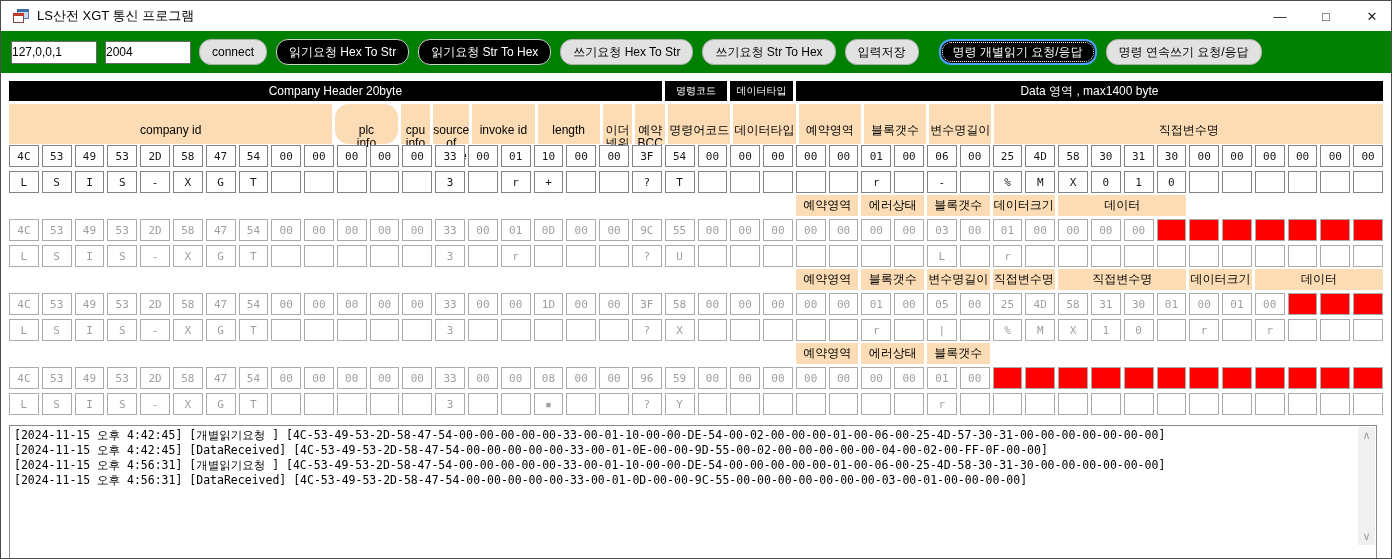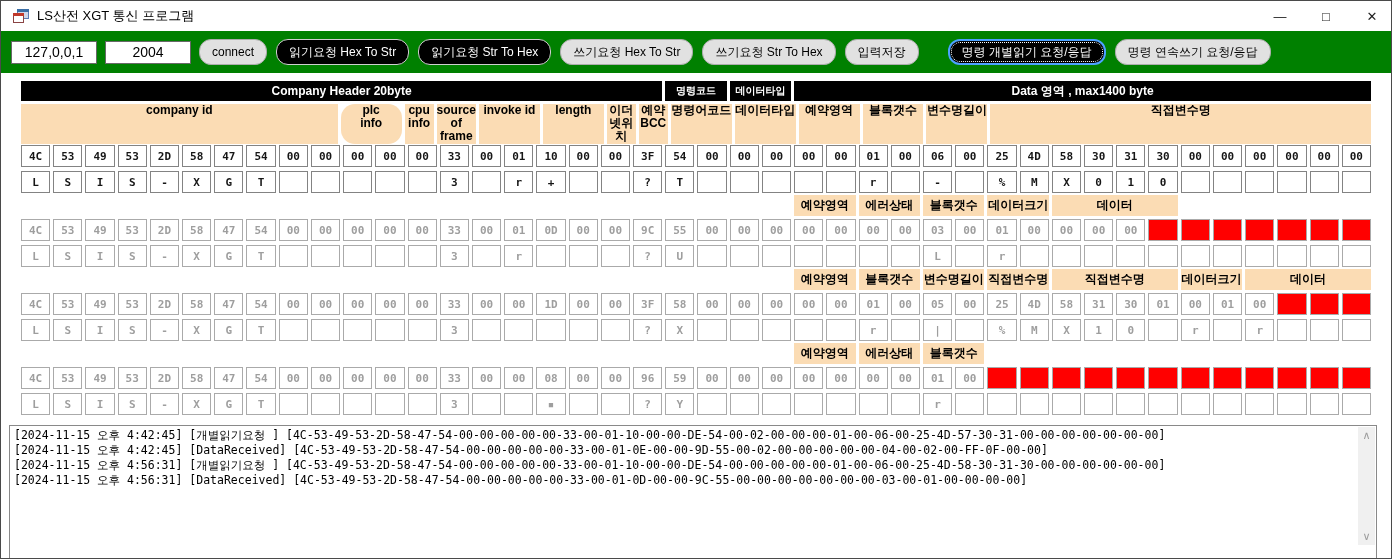--- a/index.html
+++ b/index.html
@@ -12,32 +12,32 @@
   .appicon .back { position:absolute; left:4px; top:0; width:12px; height:10px; background:#cdd7ea; border:1px solid #5a7bb5; }
   .appicon .backbar { position:absolute; left:4px; top:0; width:12px; height:3px; background:#3a6ea5; }
   .appicon .front { position:absolute; left:0; top:4px; width:11px; height:10px; background:#fff; border:1px solid #8a4444; }
   .appicon .frontbar { position:absolute; left:0; top:4px; width:11px; height:3px; background:#c0392b; }
   .title-text { margin-left:8px; font-size:13px; color:#000; }
   .win-controls { margin-left:auto; display:flex; height:30px; }
   .win-btn { width:46px; height:30px; display:flex; align-items:center; justify-content:center; font-size:13px; color:#222; }
 
   
   .toolbar { position:absolute; left:0; top:30px; width:100%; height:42px; background:#008000; display:flex; align-items:center; padding-left:10px; }
-  .tb-input { width:86px; height:23px; border:1px solid #686868; background:#fff; text-align:center; font-size:14px; font-family:"Liberation Sans",sans-serif; margin-right:8px; }
+  .tb-input { width:86px; height:23px; border:1px solid #686868; background:#fff; text-align:left; font-size:12px; font-family:"Liberation Sans",sans-serif; margin-right:8px; }
   .tb-btn { height:26px; padding:0 12px; font-size:12px; margin-right:9px; display:flex; align-items:center; justify-content:center; white-space:nowrap;border-radius:12px; }
   .tb-btn.gray { background:#e1e1e1; border:1px solid #adadad; color:#000; }
   .tb-btn.black { background:#000; border:1px solid #cfcfcf; color:#fff; }
-  .tb-btn.focused { border:2px solid #4da2ff; outline:1px dotted #fff; outline-offset:-4px; margin-left:20px; }
+  .tb-btn.focused { border:2px solid #4da2ff; outline:1px dotted #fff; outline-offset:-4px; margin-left:11px; }
 
   
   .bands { position:absolute; left:0; top:80px; width:100%; }
-  .band { display:grid; grid-template-columns:repeat(42,1fr); column-gap:3px; margin:0 20px;font-weight:bold; }
+  .band { display:grid; grid-template-columns:repeat(42,1fr); column-gap:3px; margin:0 8px; }
   .sbar { background:#000; color:#fff; height:20px; display:flex; align-items:center; justify-content:center; font-size:12px; }
   .sbar.small { font-size:10px; }
-  .hcell { background:#fbdcb4; height:40px; text-align:center; font-size:12px; line-height:13px; white-space:pre-line; padding-top:0; }
+  .hcell { background:#fbdcb4; height:40px; text-align:center; font-size:12px; line-height:13px; white-space:pre-line; padding-top:20px; }
   .bcell { height:22px; border:1px solid #838383; background:#fff; display:flex; align-items:center; justify-content:center; font-size:11px; font-family:"DejaVu Sans Mono",monospace; overflow:hidden; }
   .tone-dark .bcell { color:#161616; }
   .tone-gray .bcell { color:#9e9e9e; border-color:#aaa; }
   .bcell.red { background:#f00; }
   .lcell { background:#fbdcb4; height:21px; display:flex; align-items:center; justify-content:center; font-size:12px; color:#000; }
   .mt3 { margin-top:3px; } .mt4 { margin-top:4px; } .mt2 { margin-top:2px; } .mt1 { margin-top:1px; }
 
   
   .log { position:absolute; left:8px; top:424px; width:1368px; height:158px; border:1px solid #898989; background:#fff; overflow:hidden; }
   .log-text { position:absolute; left:4px; top:2px; right:20px; font-family:"DejaVu Sans Mono",monospace; font-size:11.5px; line-height:15px; white-space:pre; color:#000; }

